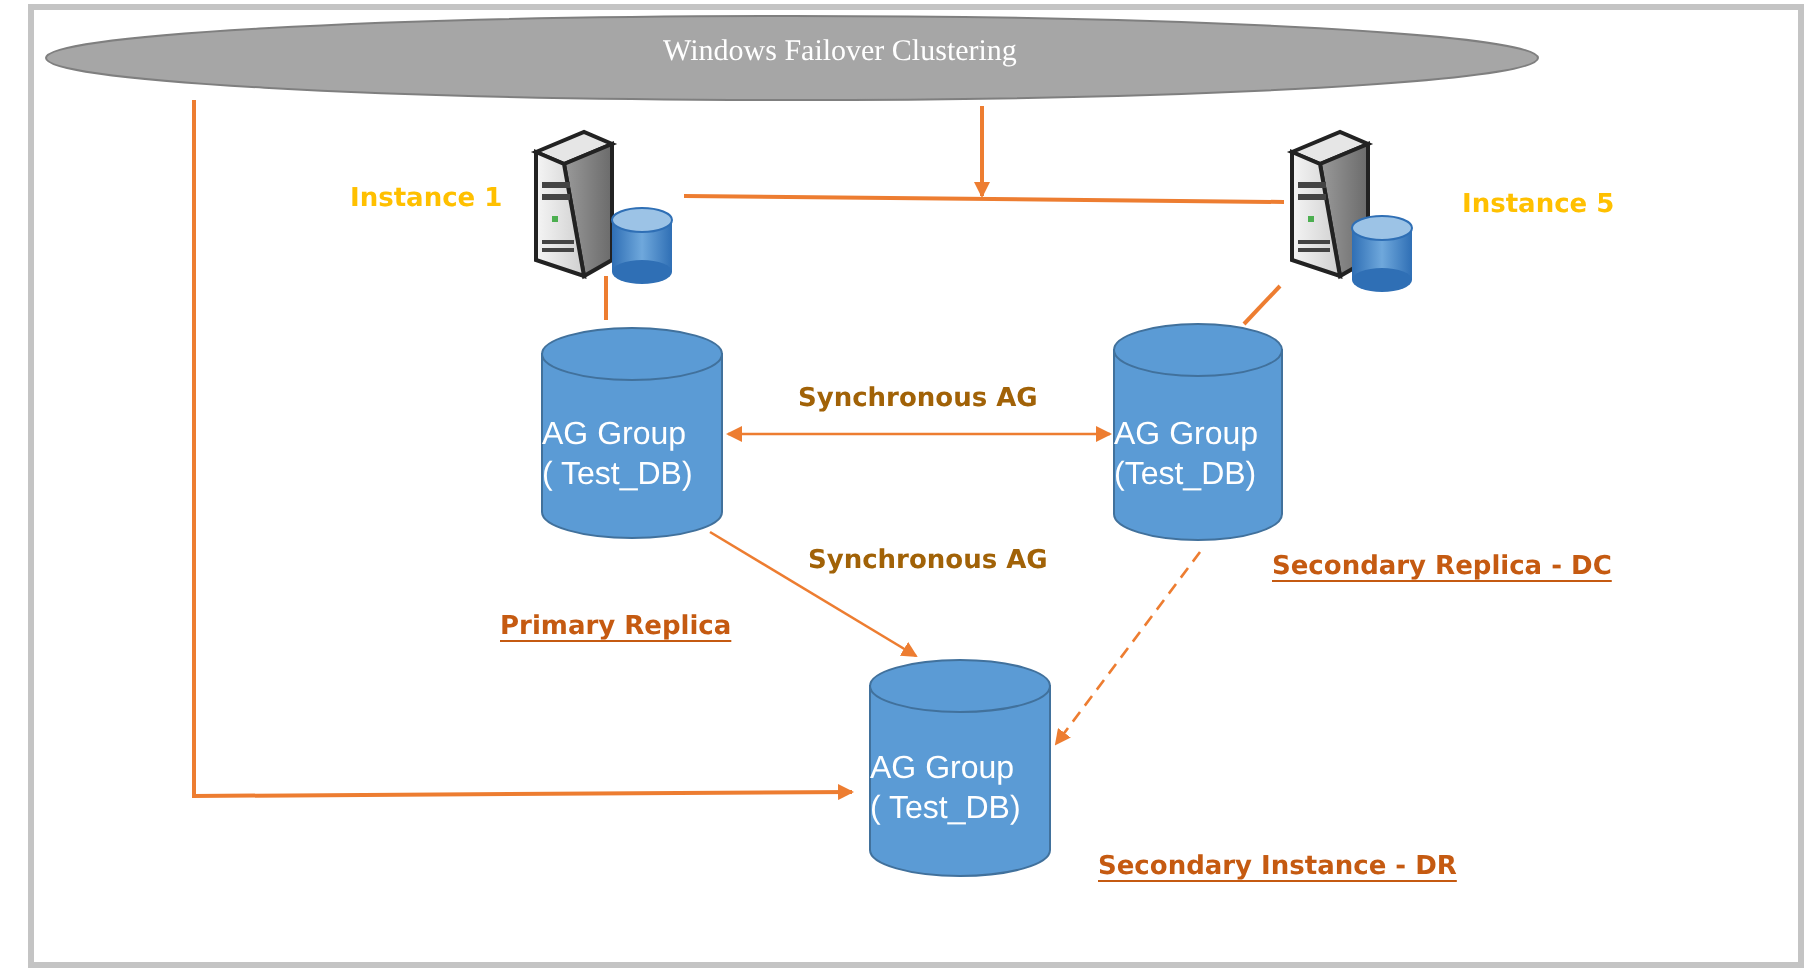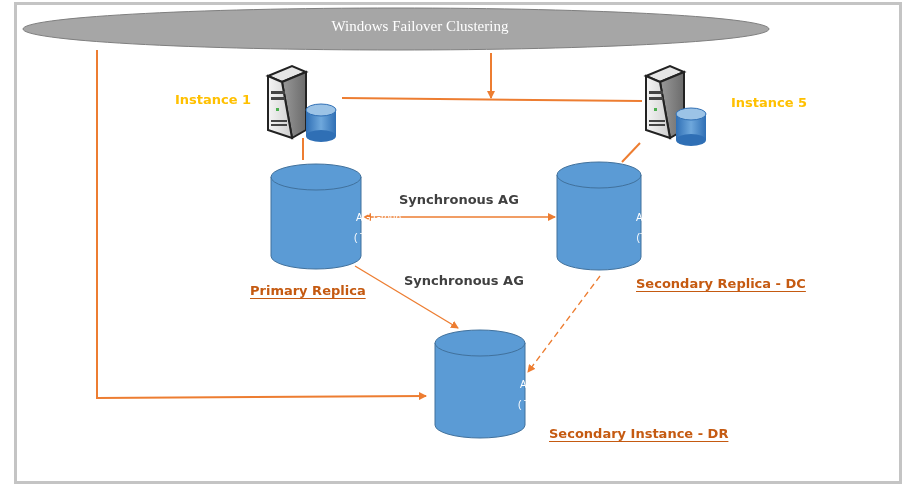--- a/index.html
+++ b/index.html
@@ -3,24 +3,24 @@
 <meta charset="utf-8">
 <style>
   html, body { margin: 0; padding: 0; background: #ffffff; }
   body { width: 910px; height: 490px; position: relative; overflow: hidden;
          font-family: "DejaVu Sans", "Liberation Sans", sans-serif; }
   .frame { position: absolute; left: 14px; top: 2px; width: 882px; height: 476px;
            border: 3px solid #c4c4c4; background: #fff; }
   svg.diagram { position: absolute; left: 0; top: 0; }
   .lbl { position: absolute; white-space: nowrap; font-weight: bold; font-size: 13px; text-align: center; }
   .instance { color: #ffc000; }
-  .ag-type { color: #404040; }
+  .ag-type { color: #a16207; }
   .replica { color: #c55a11; text-decoration: underline; text-underline-offset: 3px; }
-  .cyl-text { position: absolute; color: #ffffff; font-size: 10px; text-align: right;
-              line-height: 20px; font-family: "Liberation Sans", sans-serif; margin-left: 40px; }
+  .cyl-text { position: absolute; color: #ffffff; font-size: 16px; text-align: left;
+              line-height: 20px; font-family: "Liberation Sans", sans-serif; }
   .cluster-title { position: absolute; left: 20px; top: 18px; width: 800px; text-align: center;
                    color: #ffffff; font-size: 15px; font-family: Liberation Serif, serif; }
 </style>
 </head>
 <body>
 
 <div class="frame"></div>
 
 <svg class="diagram" width="910" height="490" viewBox="0 0 910 490">
   <defs>
@@ -125,15 +125,15 @@
   <div>(Test_DB)</div>
 </div>
 <div class="cyl-text" style="left:435px; top:375px; width:90px;">
   <div>AG Group</div>
   <div>( Test_DB)</div>
 </div>
 
 <div class="lbl ag-type" style="left:399px; top:192px;">Synchronous AG</div>
 <div class="lbl ag-type" style="left:404px; top:273px;">Synchronous AG</div>
 
-<div class="lbl replica" style="left:250px; top:283px;">Primary Replica</div>
+<div class="lbl replica" style="left:250px; top:306px;">Primary Replica</div>
 <div class="lbl replica" style="left:636px; top:276px;">Secondary Replica - DC</div>
 <div class="lbl replica" style="left:549px; top:426px;">Secondary Instance - DR</div>
 
 </body></html>

